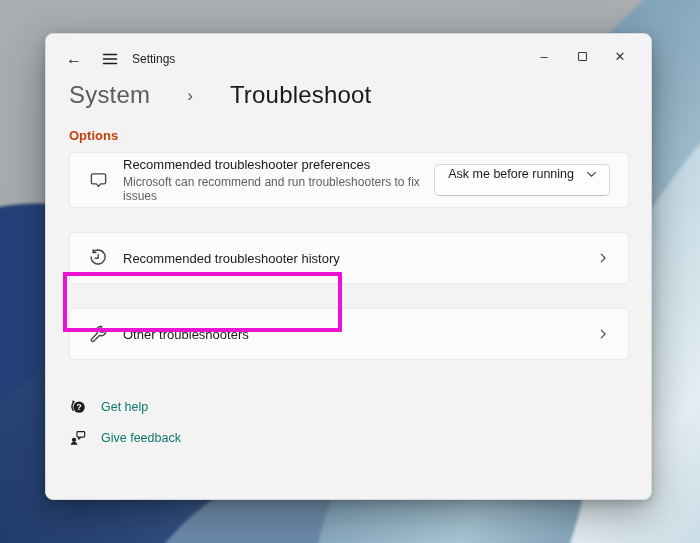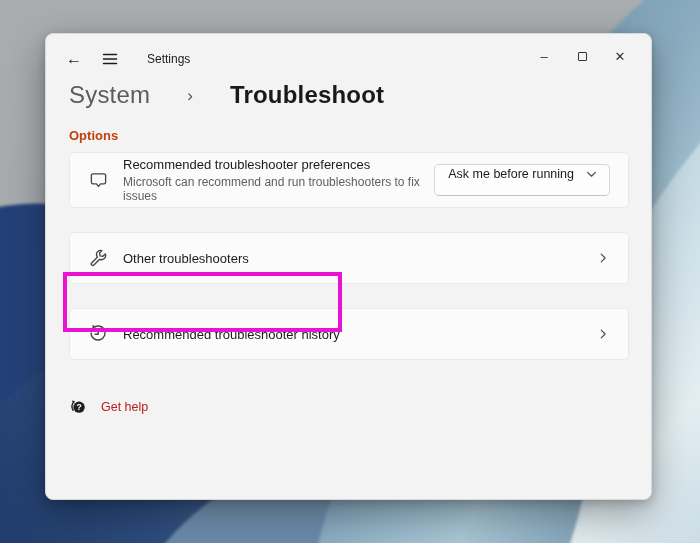--- a/index.html
+++ b/index.html
@@ -24,30 +24,30 @@
     transform:rotate(20deg); background:linear-gradient(100deg,#7ba0b8 0%,#aac8d7 55%,#7698b1 100%); }
 
   
   .window { position:absolute; left:45px; top:33px; width:607px; height:467px;
     background:#f3f3f3; border-radius:8px; border:1px solid #d8d8d8;
     box-shadow:0 14px 38px rgba(0,0,0,.35), 0 3px 10px rgba(0,0,0,.18); }
 
   .titlebar { position:relative; display:flex; align-items:center; padding:15px 0 0 18px; height:34px; }
   .tb-icon { display:flex; align-items:center; justify-content:center; width:20px; height:20px; color:#1c1c1c; cursor:pointer; }
   .tb-menu { margin-left:16px; }
-  .tb-title { margin-left:27px; font-size:12px; color:#1b1b1b; }
+  .tb-title { margin-left:12px; font-size:12px; color:#1b1b1b; }
   .win-controls { position:absolute; top:10px; right:12px; display:flex; }
   .win-ctrl { width:38px; height:24px; display:flex; align-items:center; justify-content:center;
     color:#333; font-size:13px; cursor:pointer; }
   .max-box { width:9px; height:9px; border:1.2px solid #333; border-radius:1px; display:inline-block; }
 
   .breadcrumb { display:flex; align-items:baseline; margin:13px 0 0 23px;gap:24px; }
   .bc-parent { font-size:24px; color:#5c5c5c; letter-spacing:.2px; cursor:pointer; }
   .bc-sep { font-size:17px; color:#555; margin:0 13px; position:relative; top:-2px; }
-  .bc-current { font-size:24px; font-weight:700; color:#191919; letter-spacing:.2px; }
+  .bc-current { font-size:24px; font-weight:400; color:#191919; letter-spacing:.2px; }
 
   .section-label { margin:19px 23px 9px 23px; font-size:13px; font-weight:700; color:#c2410c; }
 
   .cards { display:flex; flex-direction:column; gap:24px; margin:8px 22px 0 23px; }
   .card { display:flex; align-items:center; background:#fbfbfb; border:1px solid #e9e9e9;
     border-radius:5px; padding:0 18px; cursor:pointer; }
   .card.tall { height:56px; } .card.short { height:52px; }
   .card-icon { width:20px; height:20px; flex:0 0 20px; margin-right:15px; display:flex; align-items:center; justify-content:center; }
   .card-text { display:flex; flex-direction:column; }
   .card-title { font-size:13px; color:#1b1b1b; }
@@ -57,21 +57,21 @@
   .dropdown { margin-left:auto; display:flex; align-items:center; gap:12px; height:32px;
     padding:0 12px 12px 13px; background:#fdfdfd; border:1px solid #d7d7d7; border-bottom-color:#c3c3c3;
     border-radius:5px; font-size:12.5px; color:#1b1b1b; cursor:pointer; white-space:nowrap; }
 
   .highlight-box { position:absolute; left:17px; top:238px; width:279px; height:60px;
     border:4px solid #ea12d3; z-index:6; pointer-events:none; }
 
   .footer { margin:38px 0 0 23px; display:flex; flex-direction:column; gap:13px; }
   .flink { display:flex; align-items:center; gap:14px; cursor:pointer; width:max-content; }
   .flink-icon { width:18px; height:18px; display:flex; align-items:center; justify-content:center; }
-  .flink-label { font-size:12.5px; color:#b91c1c; }
+  .flink-label { font-size:12.5px; color:#0f766e; }
 
   svg { display:block; }
 </style>
 </head>
 <body>
 
 <div id="desktop">
   <div id="wp-shapes">
     <div class="wp petal-dark1"></div>
     <div class="wp petal-dark2"></div>
@@ -123,41 +123,41 @@
         <span class="dropdown">
           <span>Ask me before running</span>
           <svg width="11" height="7" viewBox="0 0 12 8">
               <path d="M1.5 1.5 6 6l4.5-4.5" stroke="#4a4a4a" stroke-width="1.3" fill="none" stroke-linecap="round" stroke-linejoin="round"></path>
             </svg>
         </span>
       </div>
 
       <div class="card short">
         <span class="card-icon">
-          <svg width="20" height="20" viewBox="0 0 20 20" fill="none" stroke="#454545" stroke-width="1.35" stroke-linecap="round" stroke-linejoin="round">
-            <path d="M13.9 2.6 11.6 5l.4 2.9 2.9.4 2.4-2.3a4.1 4.1 0 0 1-5.6 5.3l-5.8 5.8a1.55 1.55 0 0 1-2.2-2.2l5.8-5.8a4.1 4.1 0 0 1 4.4-6.5z"></path>
+          <svg width="20" height="20" viewBox="0 0 20 20" fill="none" stroke="#454545" stroke-width="1.4" stroke-linecap="round" stroke-linejoin="round">
+            <path d="M5 4.2A7 7 0 1 1 3.1 9"></path>
+            <path d="M5.2 1.8v2.7H7.9"></path>
+            <path d="M10.2 6.6v3.6H7.1"></path>
           </svg>
         </span>
-        <span class="card-title">Other troubleshooters</span>
+        <span class="card-title">Recommended troubleshooter history</span>
         <span class="chev">
           <svg width="14" height="14" viewBox="0 0 20 20">
               <path d="M7.5 4.5 13 10l-5.5 5.5" stroke="#474747" stroke-width="1.6" fill="none" stroke-linecap="round" stroke-linejoin="round"></path>
             </svg>
         </span>
       </div>
 
       <div class="card short">
         <span class="card-icon">
-          <svg width="20" height="20" viewBox="0 0 20 20" fill="none" stroke="#454545" stroke-width="1.4" stroke-linecap="round" stroke-linejoin="round">
-            <path d="M5 4.2A7 7 0 1 1 3.1 9"></path>
-            <path d="M5.2 1.8v2.7H7.9"></path>
-            <path d="M10.2 6.6v3.6H7.1"></path>
+          <svg width="20" height="20" viewBox="0 0 20 20" fill="none" stroke="#454545" stroke-width="1.35" stroke-linecap="round" stroke-linejoin="round">
+            <path d="M13.9 2.6 11.6 5l.4 2.9 2.9.4 2.4-2.3a4.1 4.1 0 0 1-5.6 5.3l-5.8 5.8a1.55 1.55 0 0 1-2.2-2.2l5.8-5.8a4.1 4.1 0 0 1 4.4-6.5z"></path>
           </svg>
         </span>
-        <span class="card-title">Recommended troubleshooter history</span>
+        <span class="card-title">Other troubleshooters</span>
         <span class="chev">
           <svg width="14" height="14" viewBox="0 0 20 20">
               <path d="M7.5 4.5 13 10l-5.5 5.5" stroke="#474747" stroke-width="1.6" fill="none" stroke-linecap="round" stroke-linejoin="round"></path>
             </svg>
         </span>
       </div>
     </div>
 
     <div class="highlight-box" style="border-color: rgb(234, 18, 211);"></div>
 
@@ -166,16 +166,27 @@
         <span class="flink-icon">
           <svg width="18" height="18" viewBox="0 0 20 20">
             <path d="M4.6 13.6A7 7 0 0 1 5.6 4.2" fill="none" stroke="#1f1f1f" stroke-width="1.6" stroke-linecap="round"></path>
             <path d="M3.4 2.9l2.7.4-1.8 2.2z" fill="#1f1f1f"></path>
             <circle cx="11.2" cy="10.2" r="6.3" fill="#1f1f1f"></circle>
             <text x="11.2" y="13.4" font-size="9.5" font-weight="bold" fill="#ffffff" text-anchor="middle" font-family="Liberation Sans, sans-serif">?</text>
           </svg>
         </span>
         <span class="flink-label">Get help</span>
       </div>
+      <div class="flink">
+        <span class="flink-icon">
+          <svg width="18" height="18" viewBox="0 0 20 20">
+            <rect x="8.8" y="3" width="8.6" height="6" rx="1" fill="none" stroke="#1f1f1f" stroke-width="1.3"></rect>
+            <path d="M10.8 9v2.4l2.4-2.4" fill="none" stroke="#1f1f1f" stroke-width="1.2" stroke-linejoin="round"></path>
+            <circle cx="5.6" cy="12" r="2.4" fill="#1f1f1f"></circle>
+            <path d="M1.8 17.6c.5-2.2 2-3.4 3.8-3.4s3.3 1.2 3.8 3.4z" fill="#1f1f1f"></path>
+          </svg>
+        </span>
+        <span class="flink-label">Give feedback</span>
+      </div>
     </div>
 
   </div>
 </div>
 
 </body></html>

